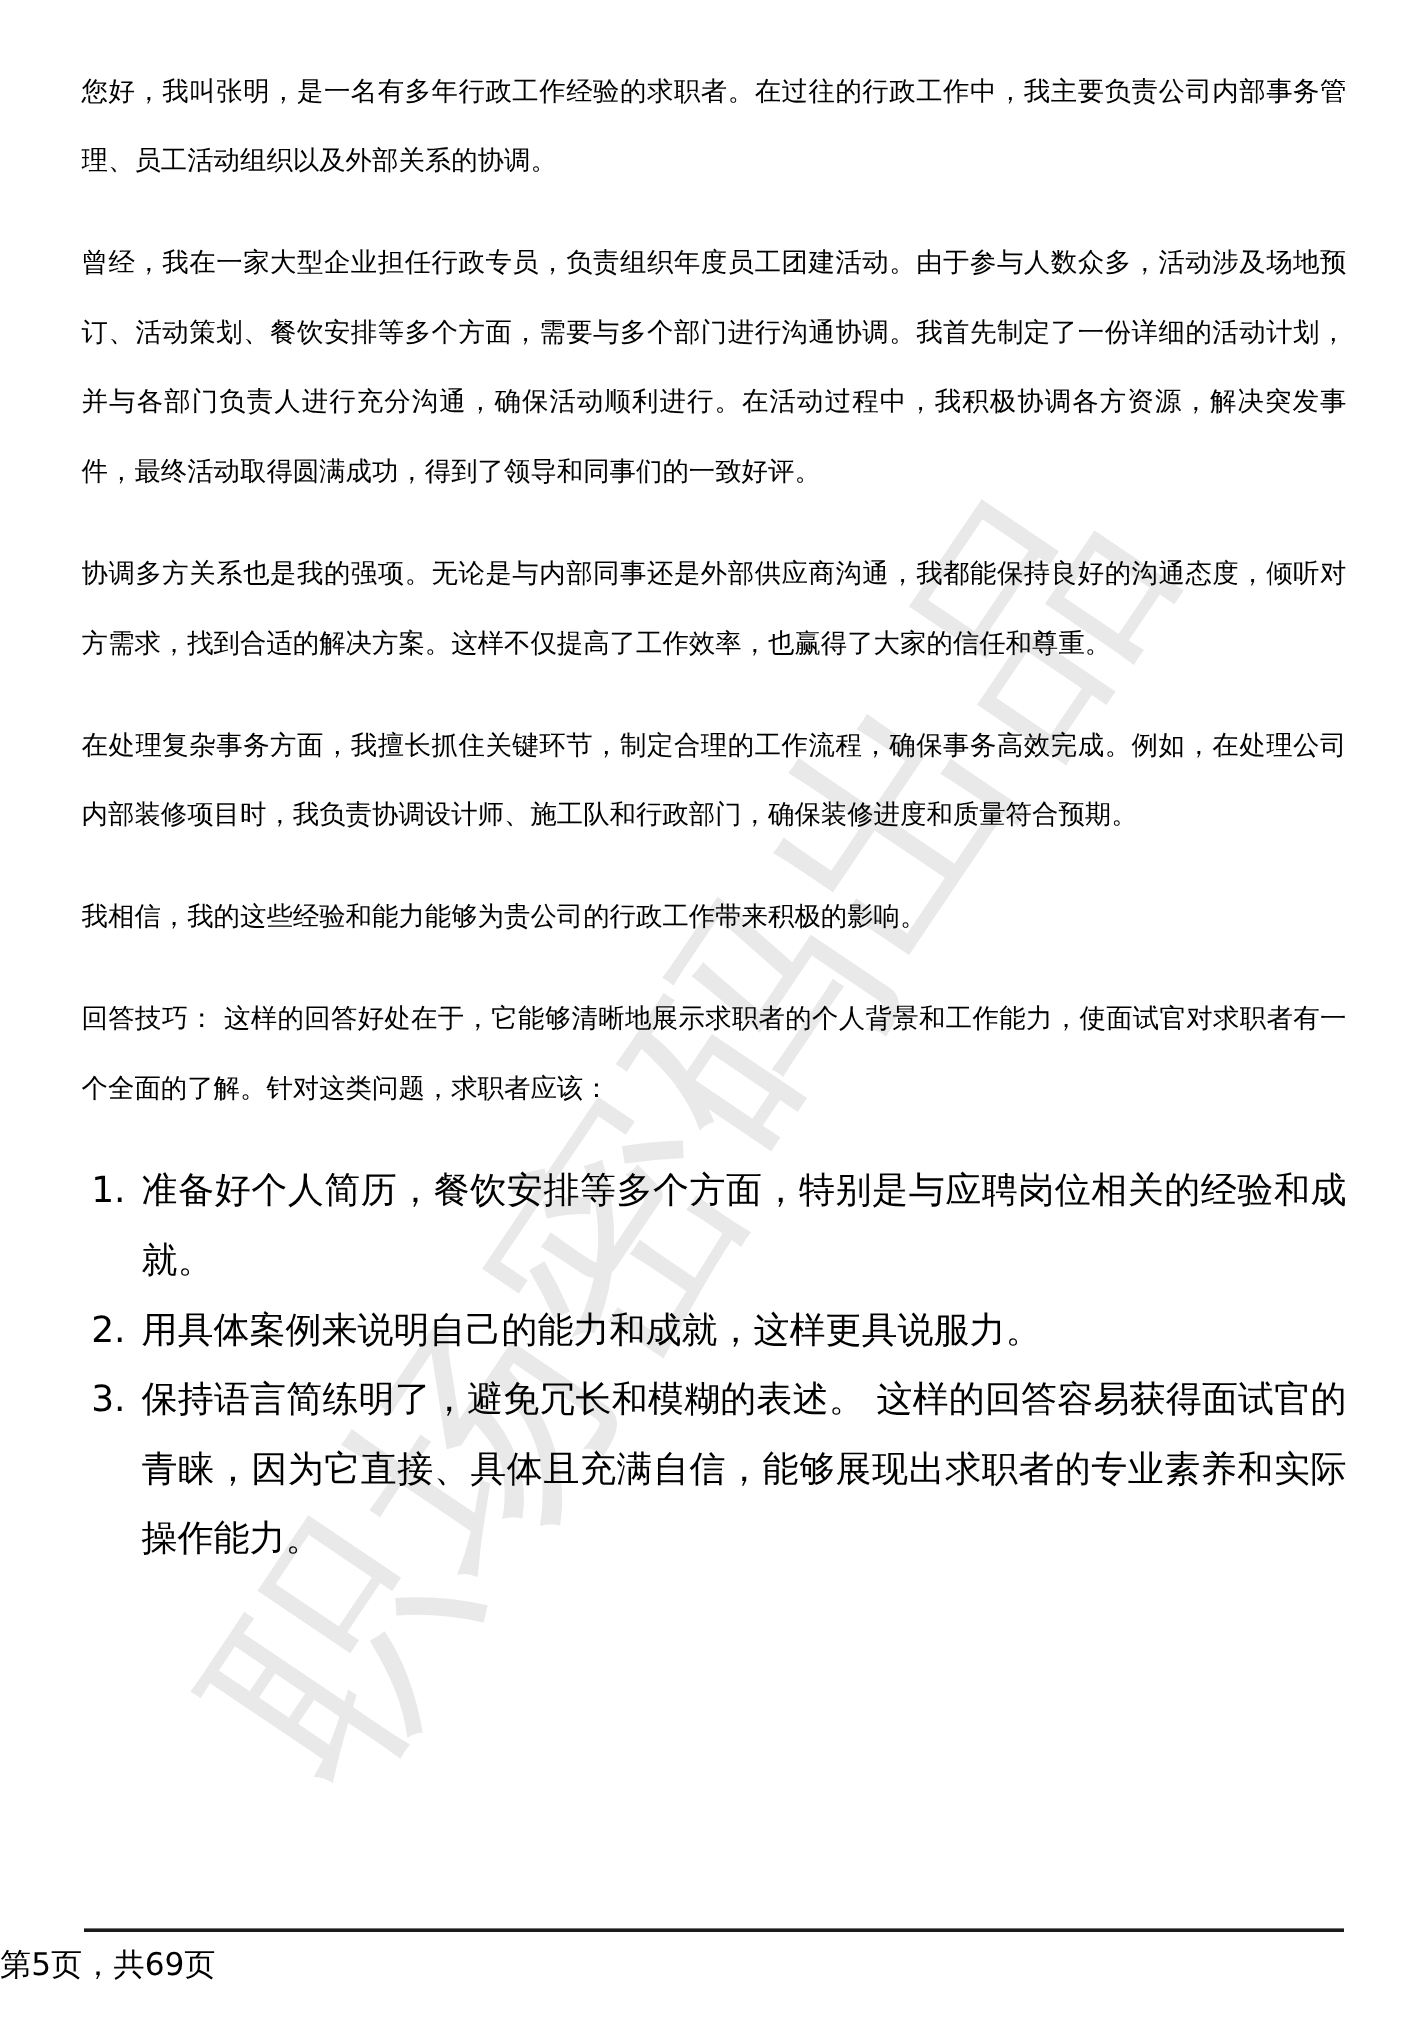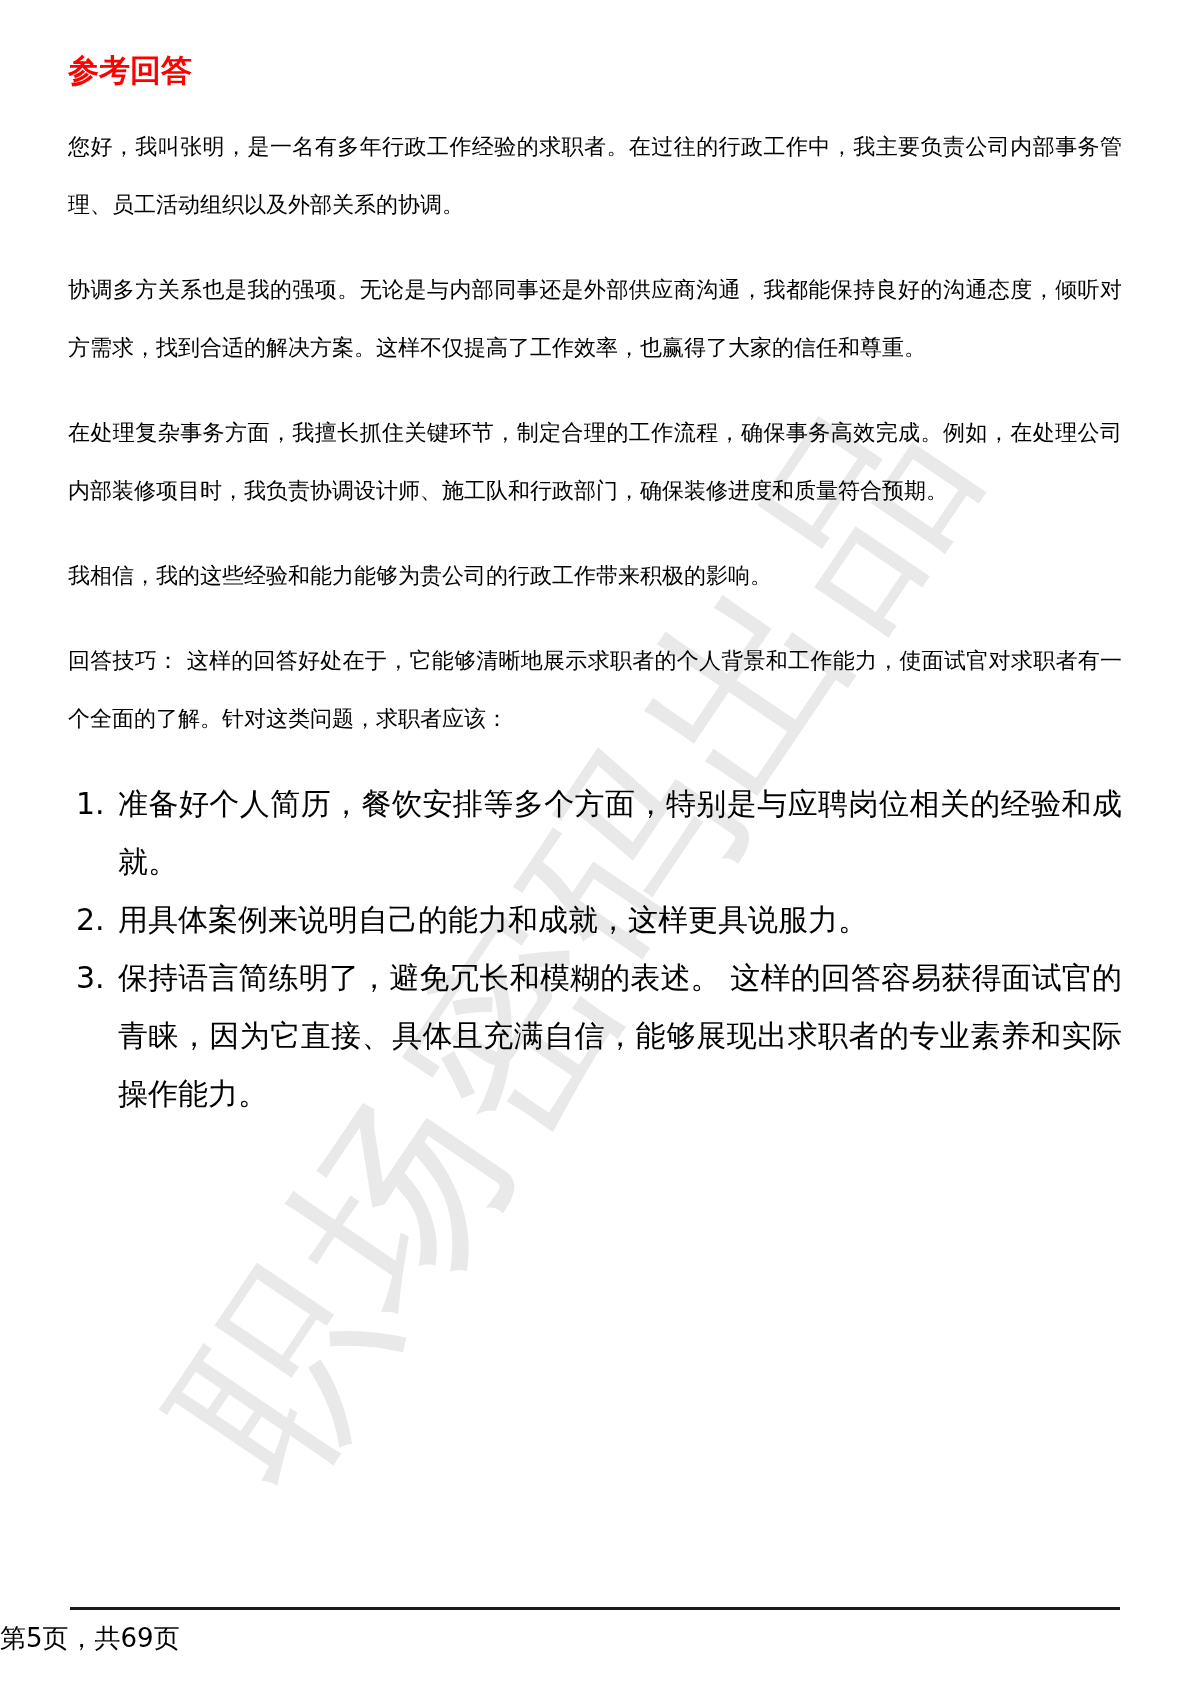--- a/index.html
+++ b/index.html
@@ -94,24 +94,24 @@
 </style>
 </head>
 <body>
 
 <div class="page">
 
   <div class="watermark">职场密码出品</div>
 
   <div class="content">
 
-    <h1 class="heading">参考回答</h1>
 
     <p class="para">您好，我叫张明，是一名有多年行政工作经验的求职者。在过往的行政工作中，我主要负责公司内部事务管理、员工活动组织以及外部关系的协调。</p>
 
+    <p class="para">曾经，我在一家大型企业担任行政专员，负责组织年度员工团建活动。由于参与人数众多，活动涉及场地预订、活动策划、餐饮安排等多个方面，需要与多个部门进行沟通协调。我首先制定了一份详细的活动计划，并与各部门负责人进行充分沟通，确保活动顺利进行。在活动过程中，我积极协调各方资源，解决突发事件，最终活动取得圆满成功，得到了领导和同事们的一致好评。</p>
 
     <p class="para">协调多方关系也是我的强项。无论是与内部同事还是外部供应商沟通，我都能保持良好的沟通态度，倾听对方需求，找到合适的解决方案。这样不仅提高了工作效率，也赢得了大家的信任和尊重。</p>
 
     <p class="para">在处理复杂事务方面，我擅长抓住关键环节，制定合理的工作流程，确保事务高效完成。例如，在处理公司内部装修项目时，我负责协调设计师、施工队和行政部门，确保装修进度和质量符合预期。</p>
 
     <p class="para">我相信，我的这些经验和能力能够为贵公司的行政工作带来积极的影响。</p>
 
     <p class="para">回答技巧： 这样的回答好处在于，它能够清晰地展示求职者的个人背景和工作能力，使面试官对求职者有一个全面的了解。针对这类问题，求职者应该：</p>
 
     <ol class="tips">

